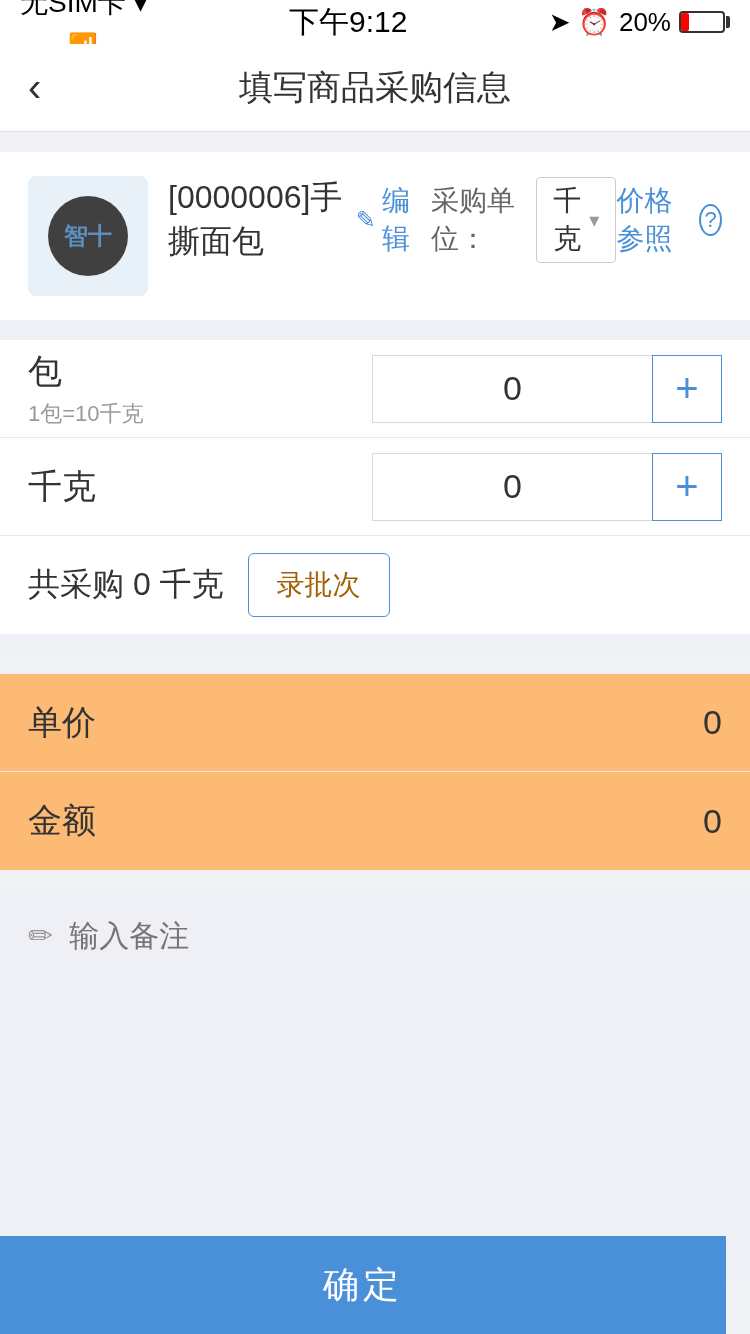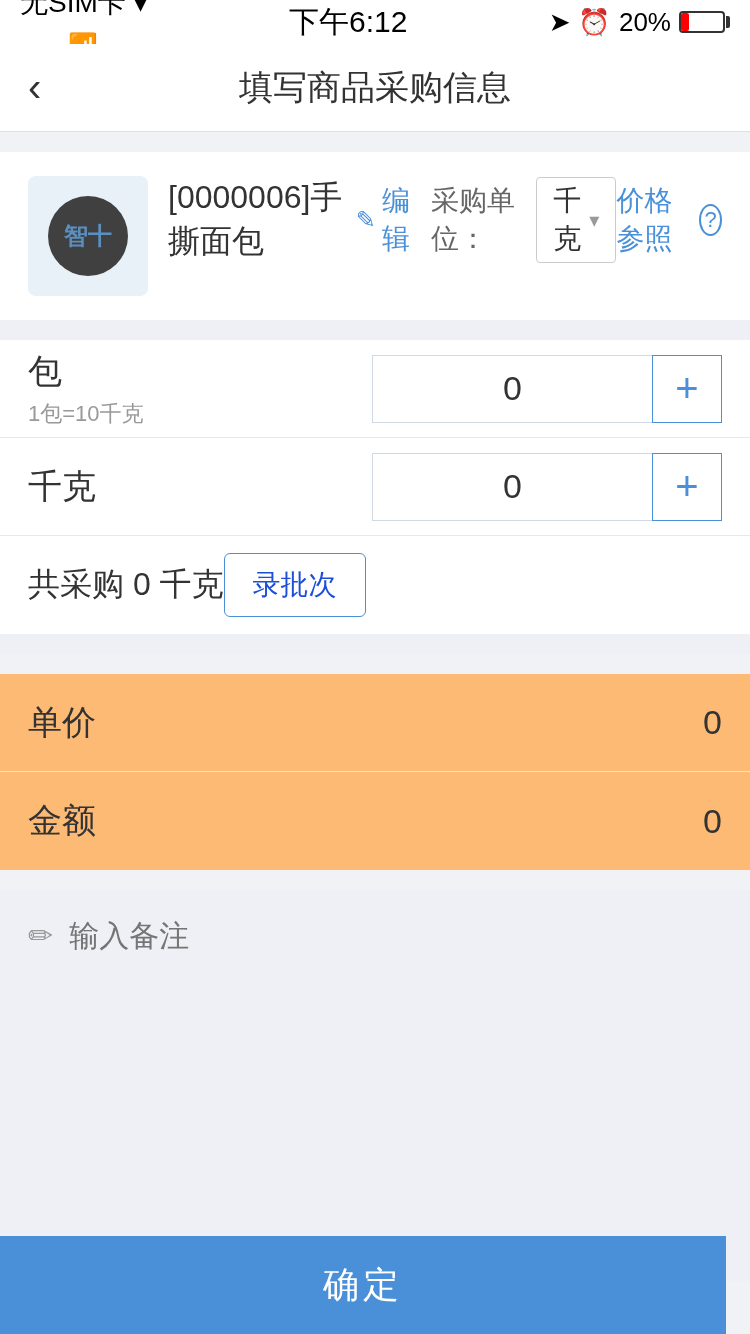--- a/index.html
+++ b/index.html
@@ -226,26 +226,27 @@
       padding: 0 28px;
       height: 98px;
       background: #fff;
     }
     .summary-text {
       font-size: 32px;
       color: #333;
     }
     .batch-btn {
       border: 1px solid #4a90d9;
-      color: #1d4ed8;
+      color: #a16207;
       background: #fff;
       font-size: 28px;
       padding: 12px 28px;
       border-radius: 6px;
       cursor: pointer;
+      margin-left: 24px;
     }
 
     
     .price-section {
       background: #fdba74;
       margin-top: 20px;
     }
     .price-row {
       display: flex;
       align-items: center;
@@ -314,21 +315,21 @@
     .wifi-icon { font-size: 24px; }
   </style>
 </head>
 <body>
 
 <div class="status-bar">
   <div class="status-left">
     <span>无SIM卡 ▾</span>
     <span class="wifi-icon">📶</span>
   </div>
-  <div class="status-center">下午6:12</div>
+  <div class="status-center">下午9:12</div>
   <div class="status-right">
     <span>➤</span>
     <span>⏰</span>
     <span>20%</span>
     <div class="battery-icon">
       <div class="battery-body">
         <div class="battery-fill"></div>
       </div>
       <div class="battery-tip"></div>
     </div>

